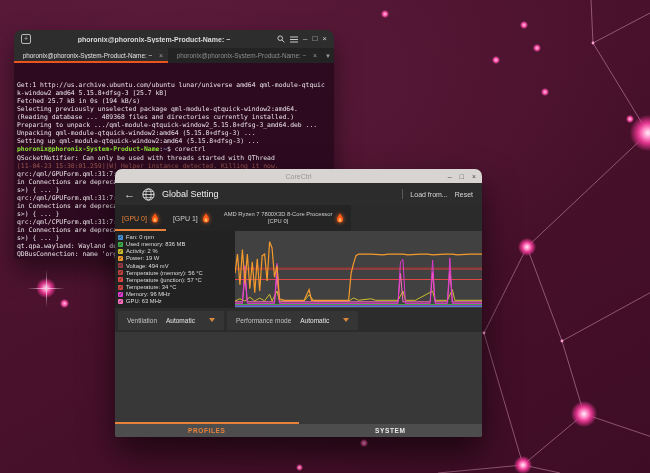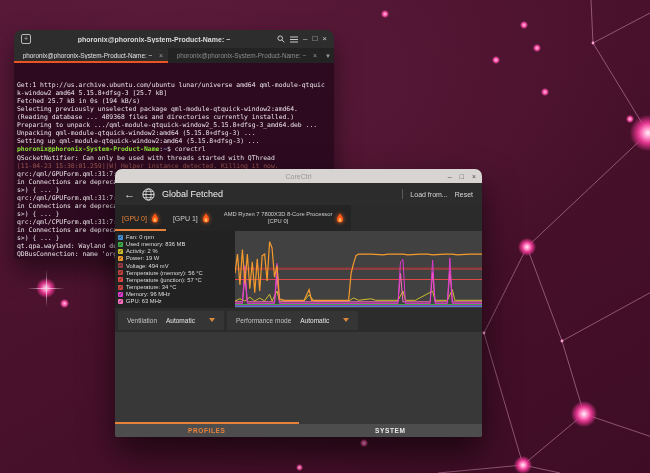--- a/index.html
+++ b/index.html
@@ -180,21 +180,21 @@
 
   <div class="app-header">
     <span class="back">←</span>
     <svg width="13" height="13" viewBox="0 0 13 13">
       <circle cx="6.5" cy="6.5" r="5.6" fill="none" stroke="#e8e8e8" stroke-width="1"></circle>
       <ellipse cx="6.5" cy="6.5" rx="2.6" ry="5.6" fill="none" stroke="#e8e8e8" stroke-width="0.8"></ellipse>
       <line x1="0.9" y1="6.5" x2="12.1" y2="6.5" stroke="#e8e8e8" stroke-width="0.8"></line>
       <line x1="1.6" y1="3.4" x2="11.4" y2="3.4" stroke="#e8e8e8" stroke-width="0.7"></line>
       <line x1="1.6" y1="9.6" x2="11.4" y2="9.6" stroke="#e8e8e8" stroke-width="0.7"></line>
     </svg>
-    <span class="title">Global Fetched</span>
+    <span class="title">Global Setting</span>
     <span class="hspacer"></span>
     <span class="vsep"></span>
     <span class="hbtn">Load from...</span>
     <span class="hbtn">Reset</span>
   </div>
 
   <div class="app-tabs">
     <div class="app-tab active">
       <span>[GPU 0]</span>
       <svg class="flame" width="8" height="10" viewBox="0 0 8 10">

